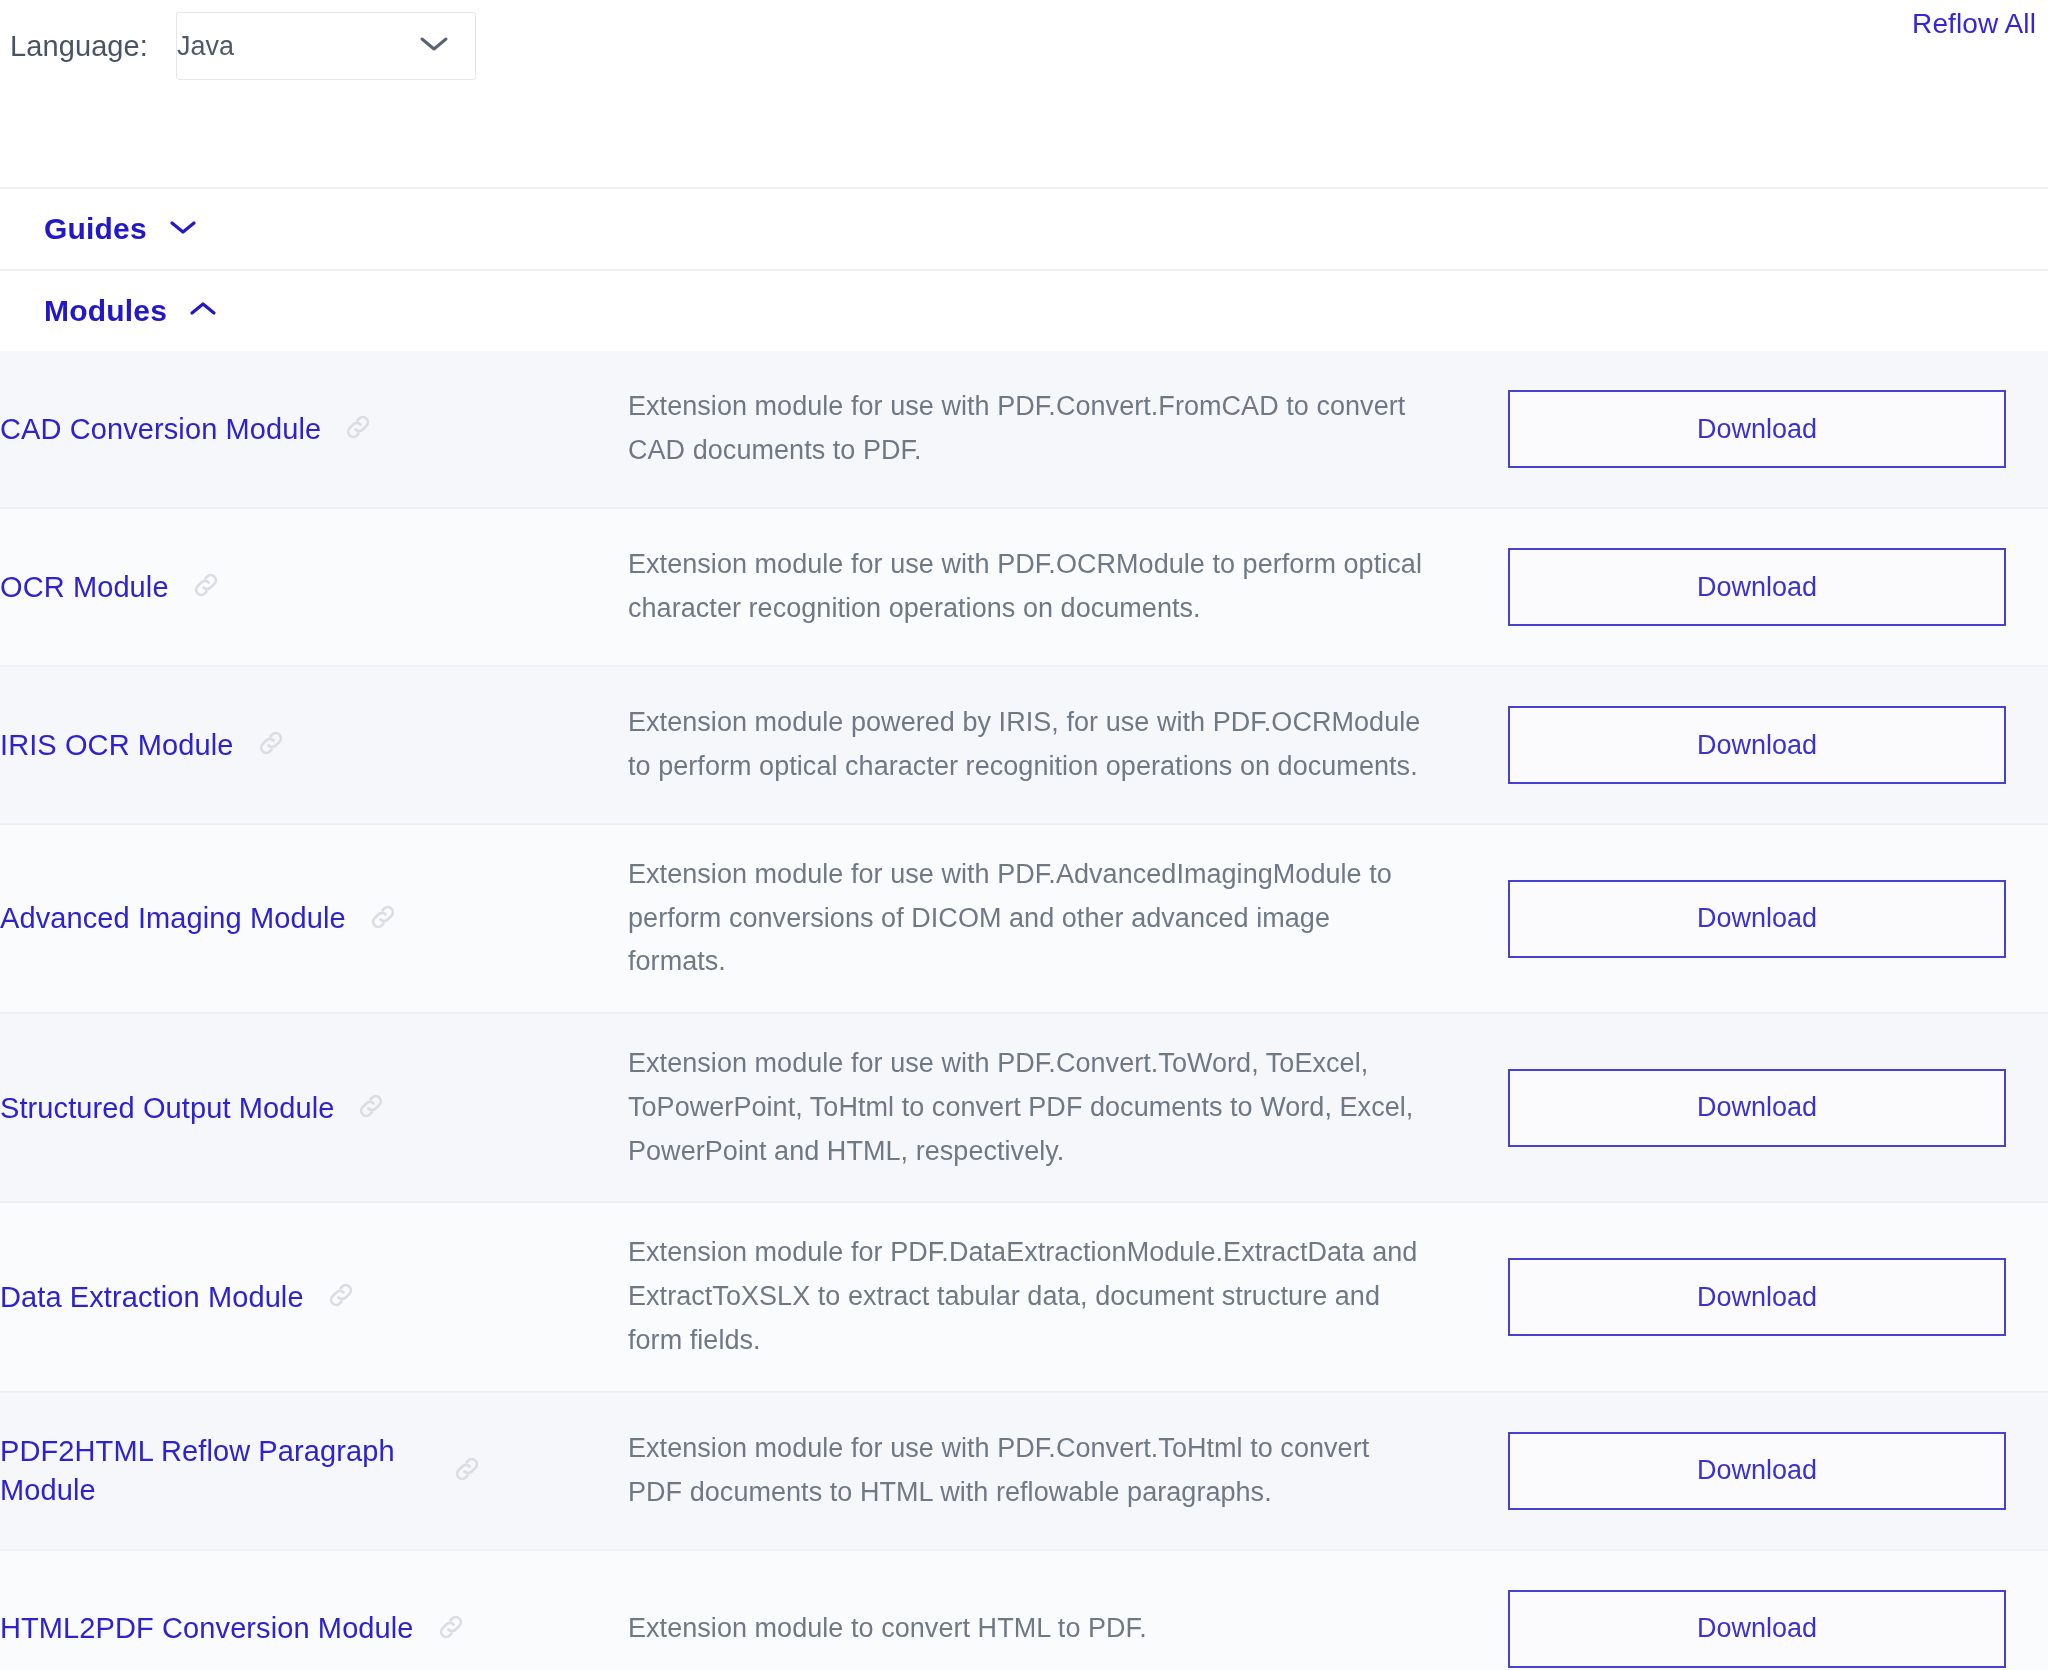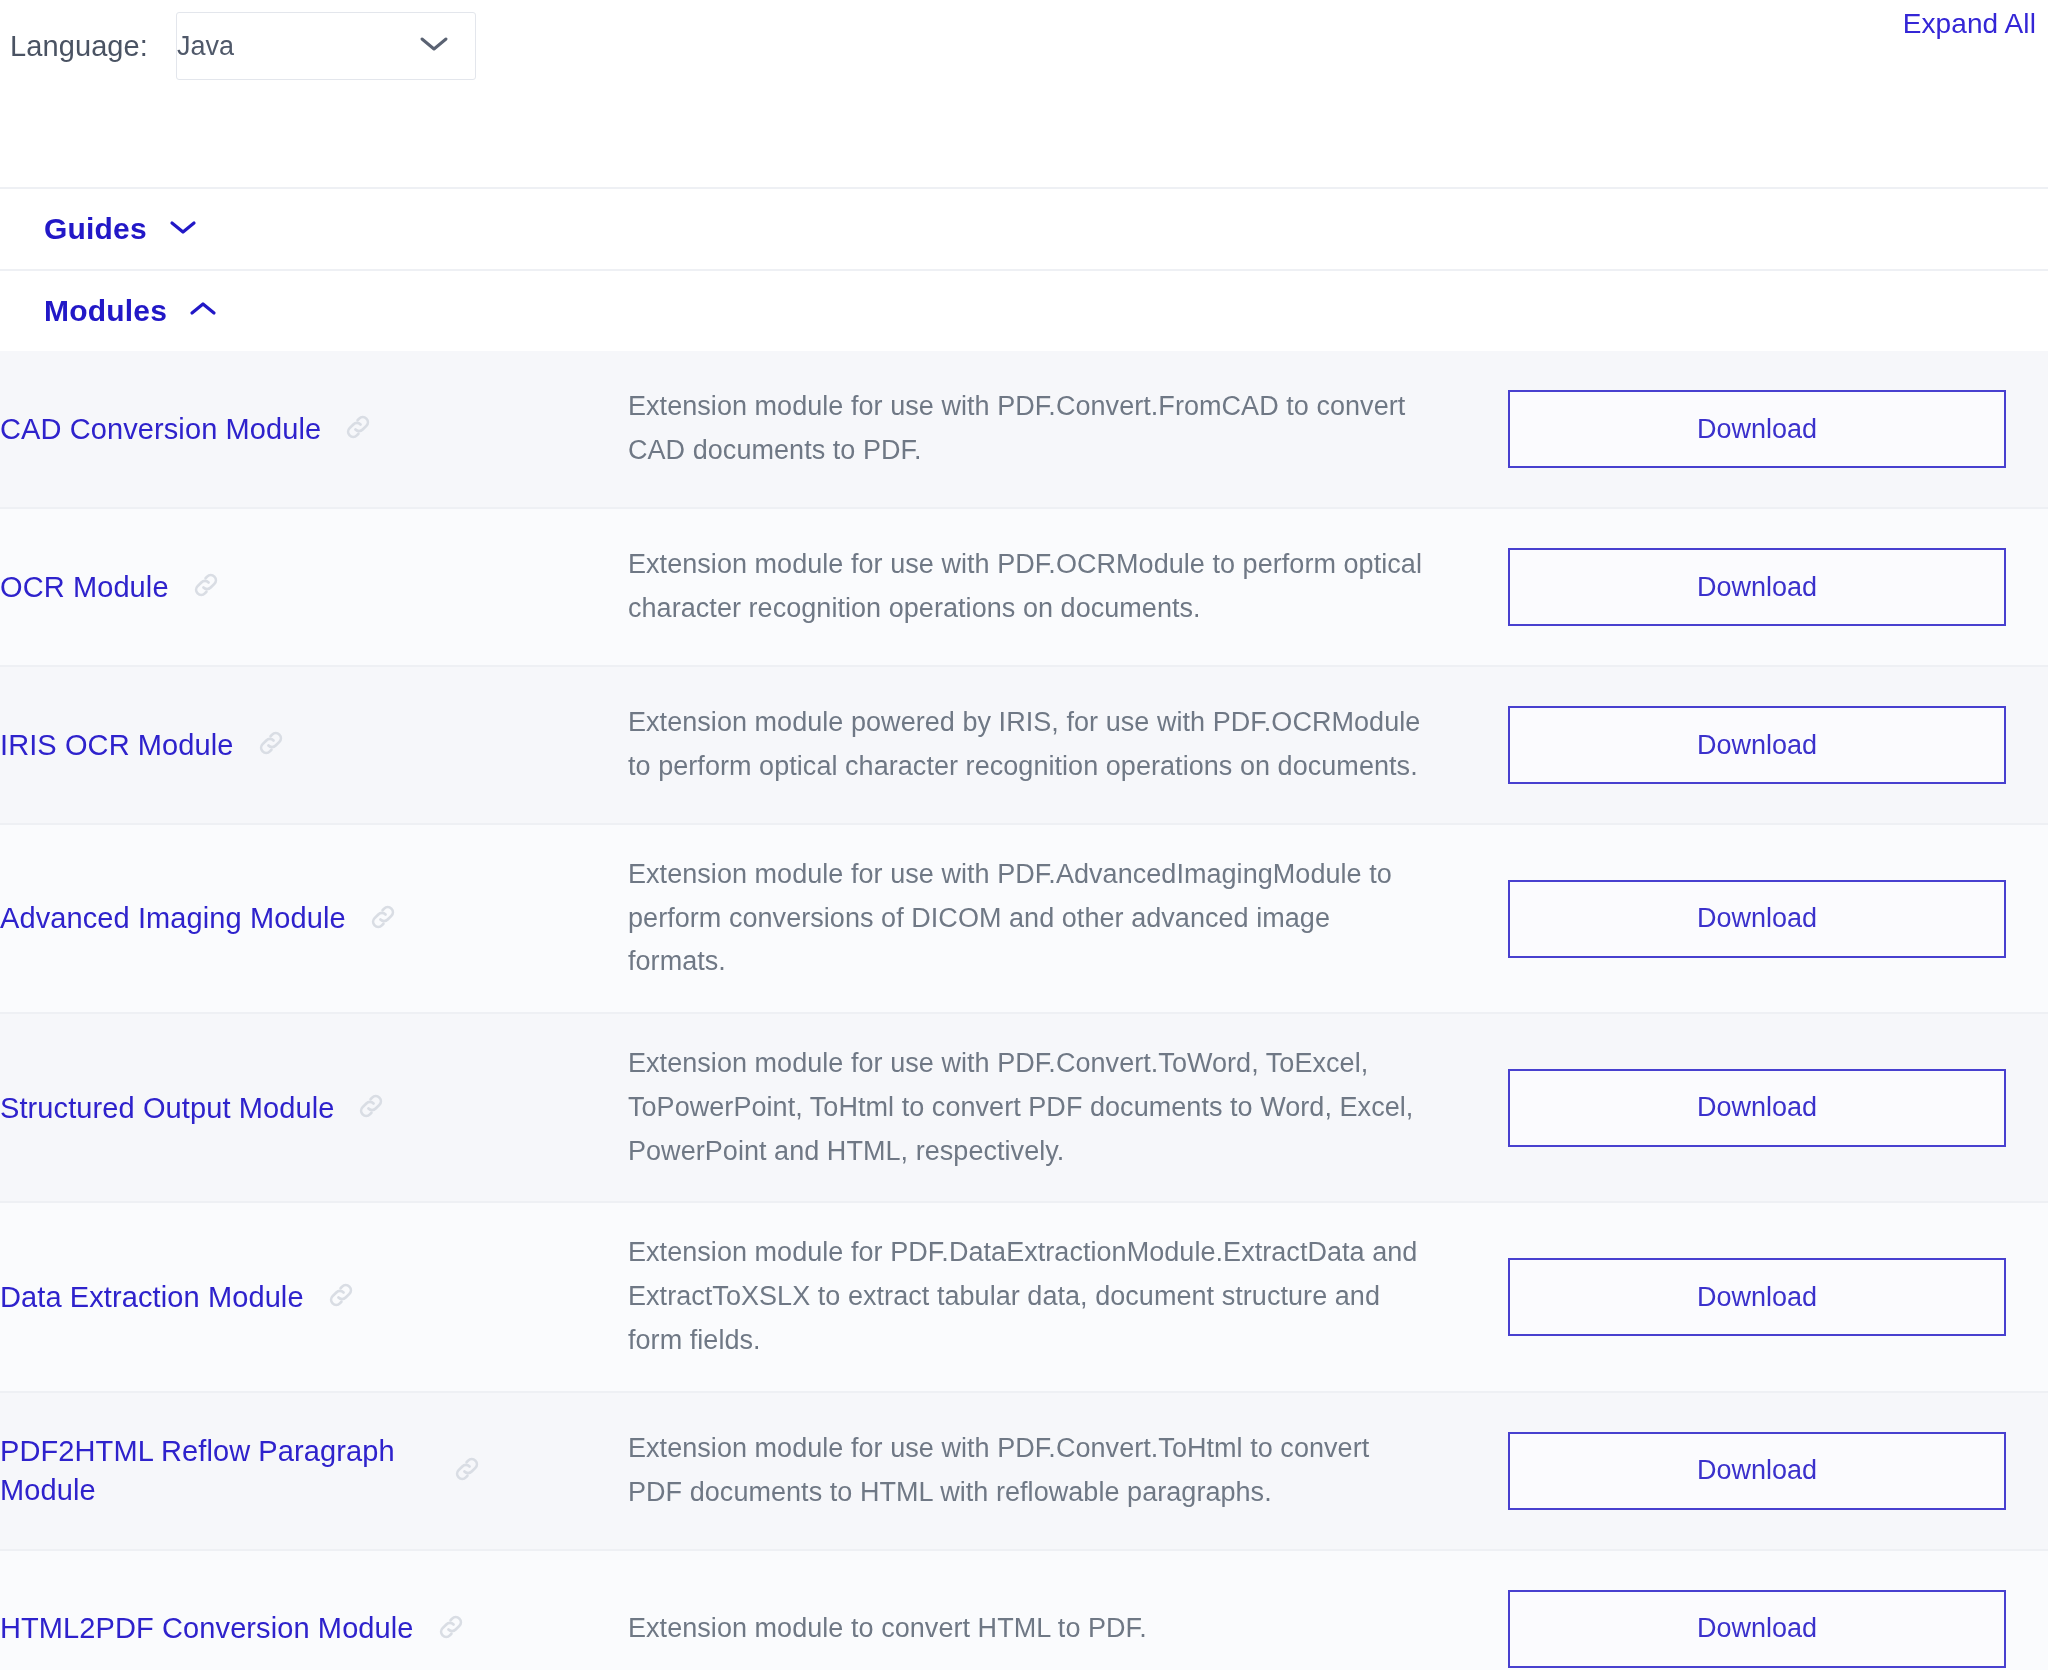--- a/index.html
+++ b/index.html
@@ -190,21 +190,21 @@
       <span class="lang-label">Language:</span>
       <div class="lang-select">
         <span class="val">Java</span>
         <span class="chev">
           <svg width="30" height="18" viewBox="0 0 30 18">
             <polyline points="3,4 15,14 27,4" fill="none" stroke="#5a6272" stroke-width="3" stroke-linecap="round" stroke-linejoin="round"></polyline>
           </svg>
         </span>
       </div>
     </div>
-    <a class="expand-all">Expand All</a>
+    <a class="expand-all">Reflow All</a>
   </div>
 
   <div class="hr"></div>
 
   <div class="section-head">
     <span class="title">Guides</span>
     <span class="chev">
       <svg width="28" height="18" viewBox="0 0 28 18">
         <polyline points="3,5 14,14 25,5" fill="none" stroke="#2218c7" stroke-width="3.2" stroke-linecap="round" stroke-linejoin="round"></polyline>
       </svg>

